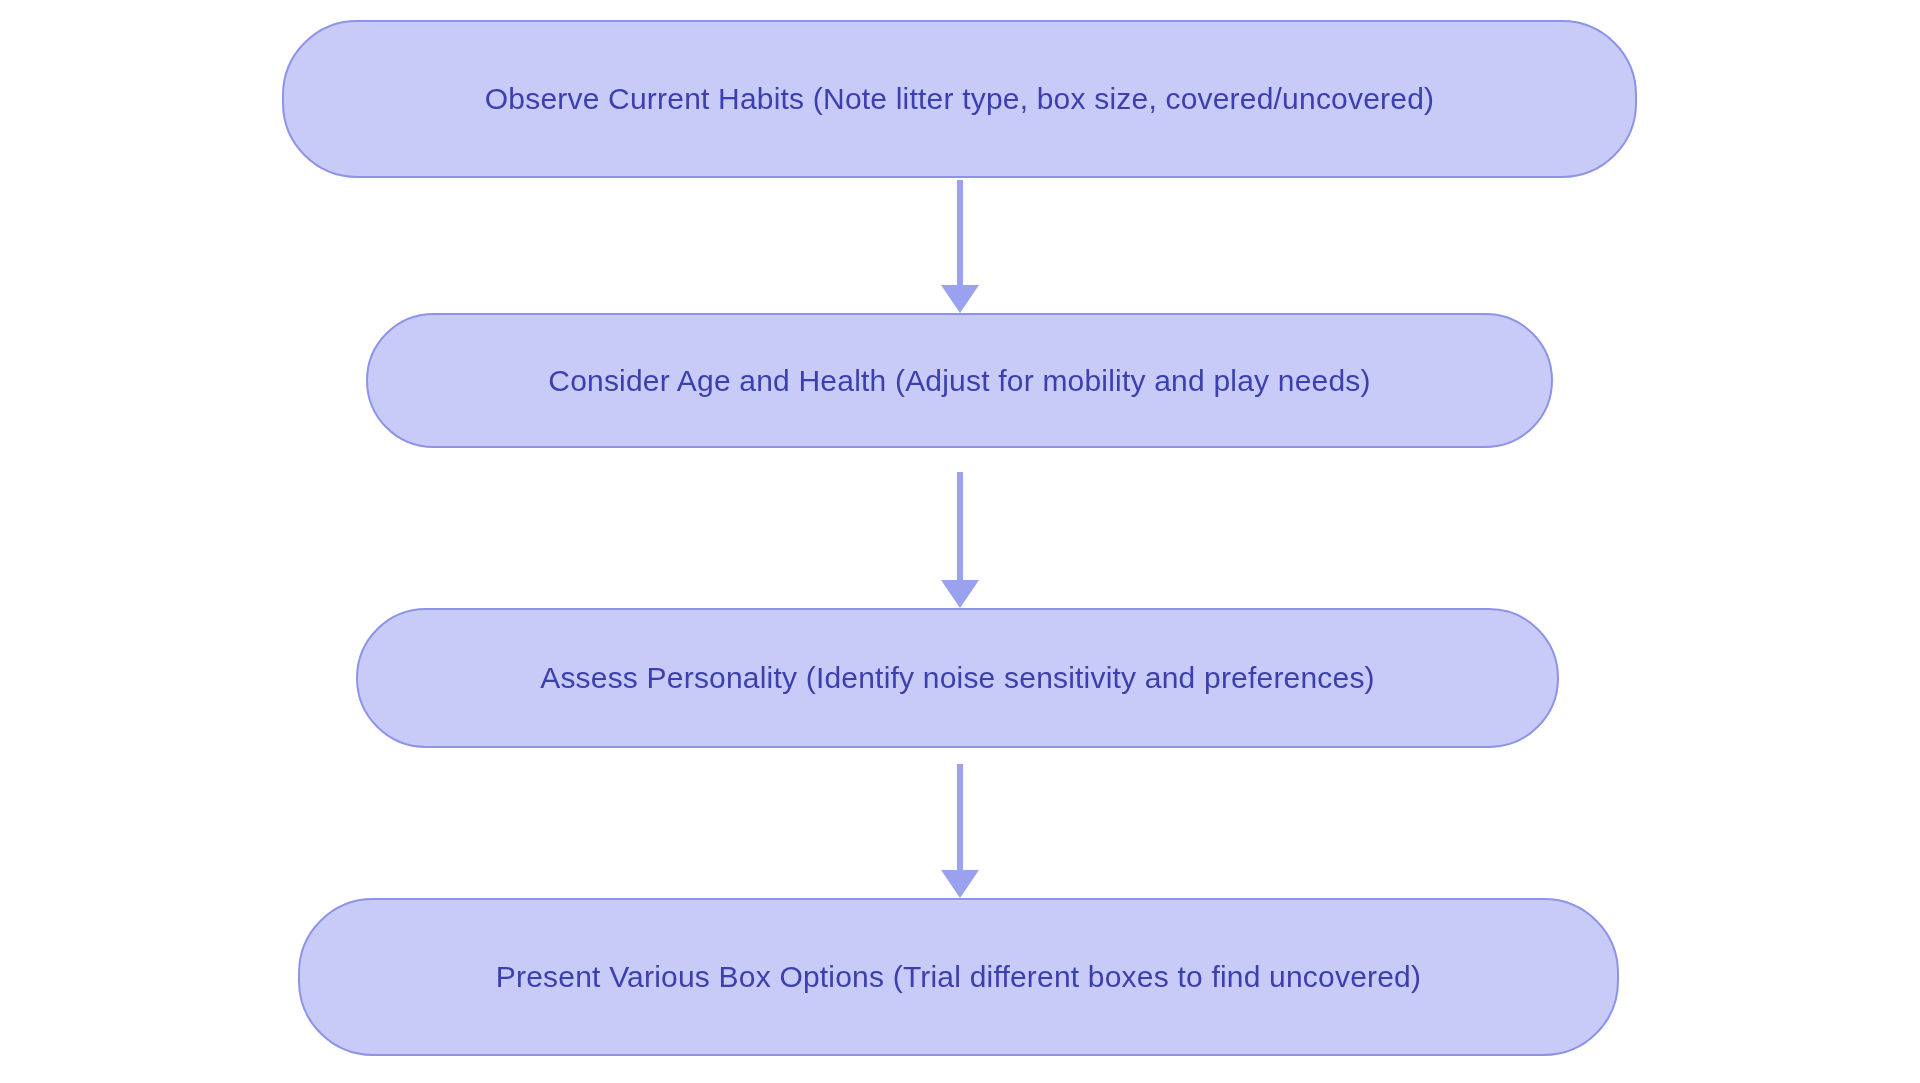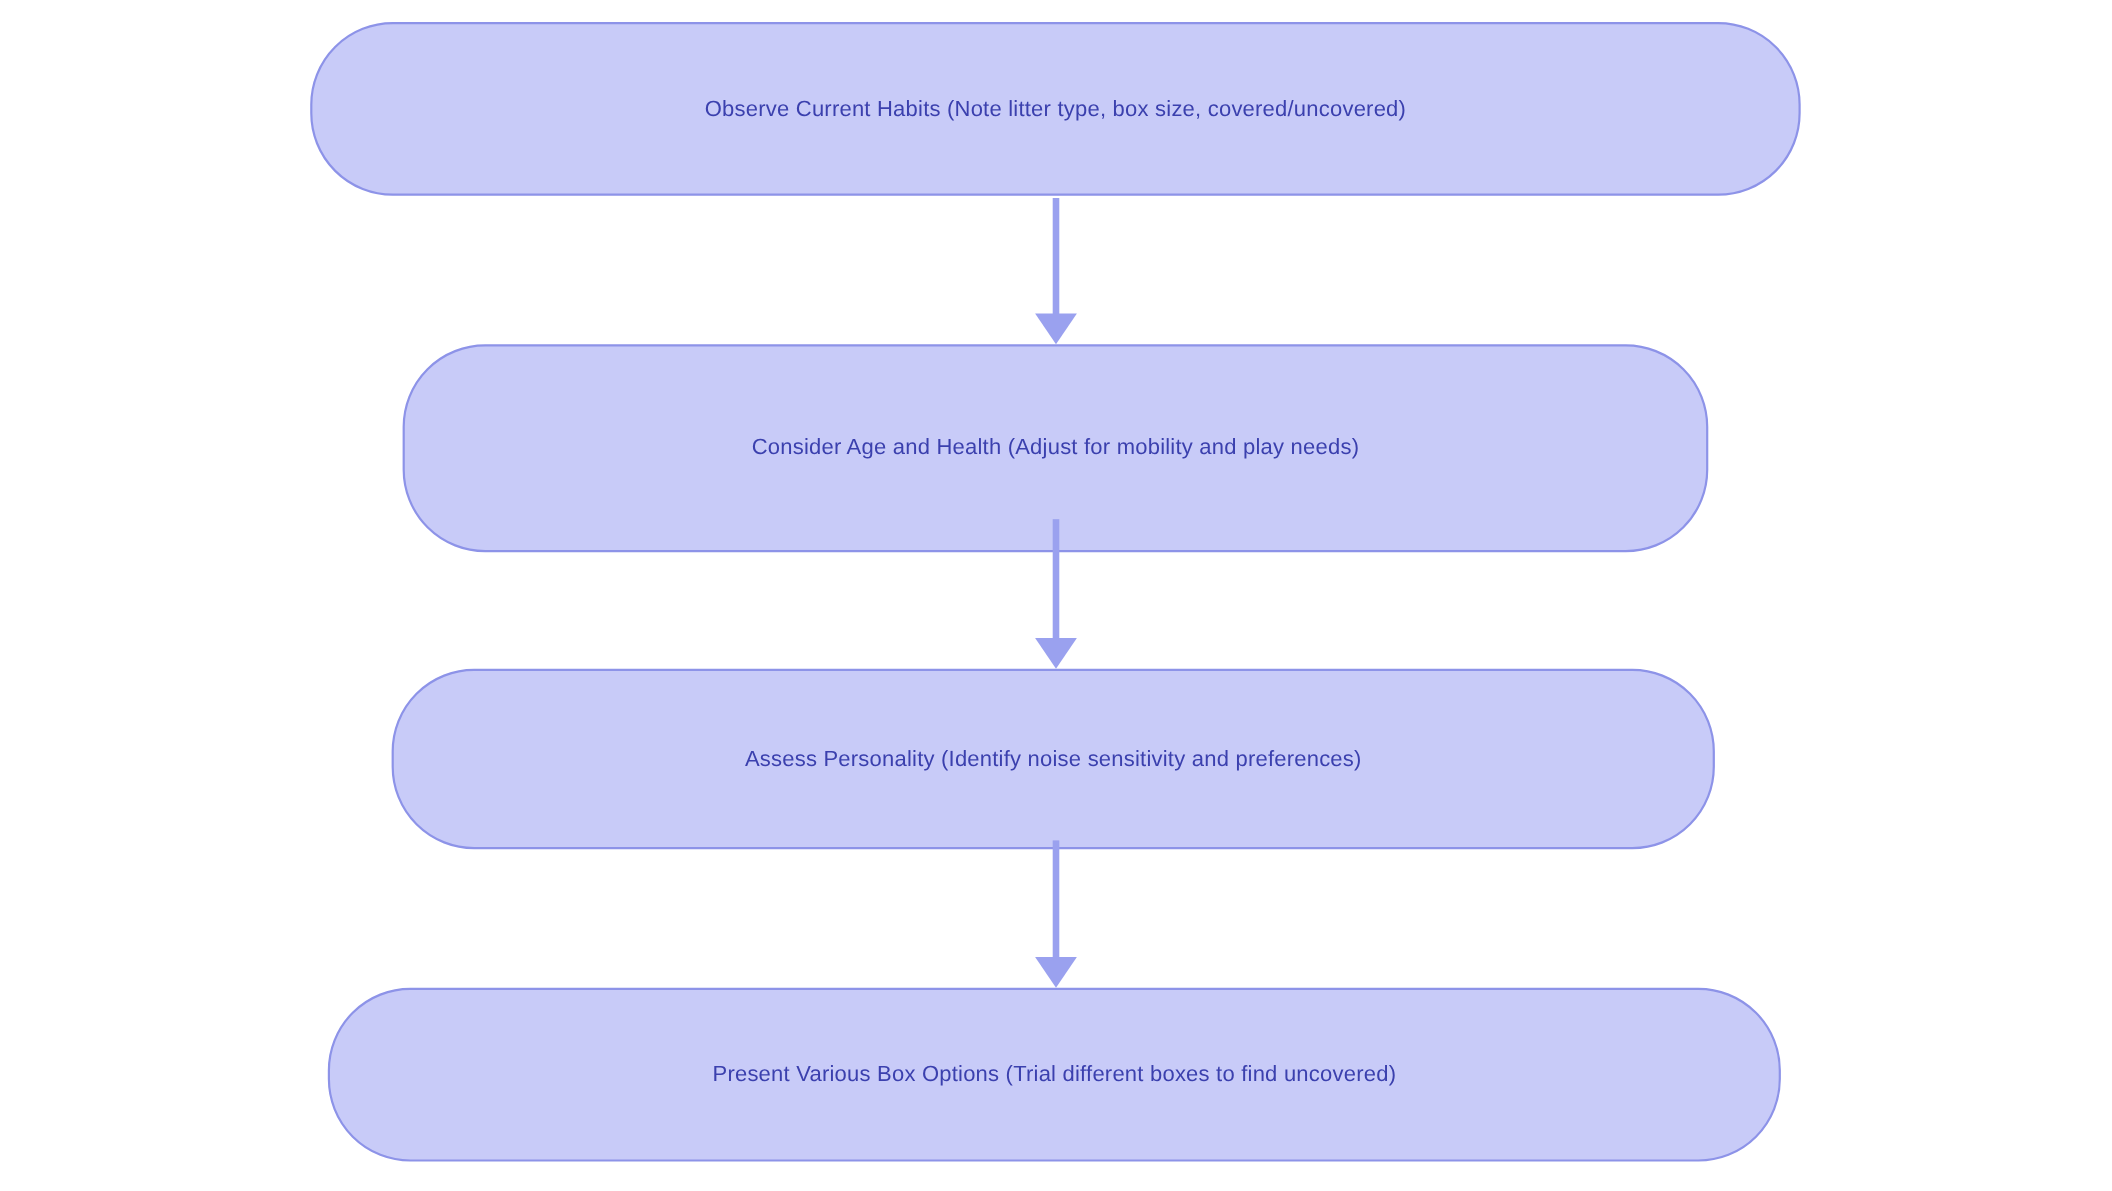--- a/index.html
+++ b/index.html
@@ -21,28 +21,28 @@
     background: #c8cbf8;
     border: 2.5px solid #8d93e8;
     border-radius: 75px;
     display: flex;
     align-items: center;
     justify-content: center;
     text-align: center;
   }
   .flow-node .node-label {
     color: #3b40ae;
-    font-size: 20px;
+    font-size: 30px;
     line-height: 1.25;
     padding: 0 40px;
     letter-spacing: 0.2px;
   }
   .node-1 { left: 282px; top: 20px;  width: 1355px; height: 158px; }
-  .node-2 { left: 366px; top: 313px; width: 1187px; height: 189px; }
-  .node-3 { left: 356px; top: 608px; width: 1203px; height: 164px; }
+  .node-2 { left: 366px; top: 313px; width: 1187px; height: 135px; }
+  .node-3 { left: 356px; top: 608px; width: 1203px; height: 140px; }
   .node-4 { left: 298px; top: 898px; width: 1321px; height: 158px; }
 
   .arrow {
     position: absolute;
     left: 941px;          
     width: 38px;
   }
   .arrow-1 { top: 180px; height: 133px; }
   .arrow-2 { top: 472px; height: 136px; }
   .arrow-3 { top: 764px; height: 134px; }

